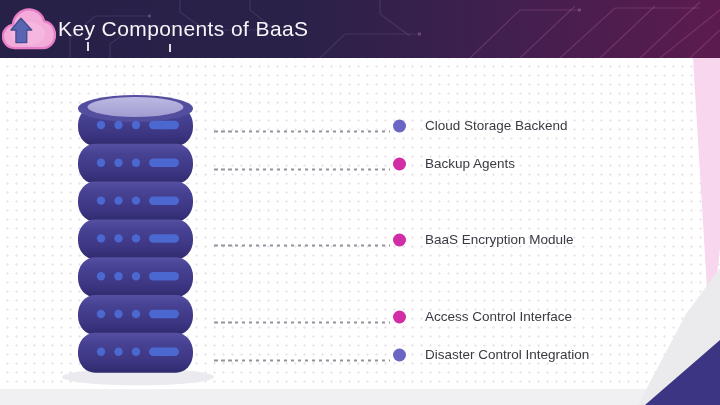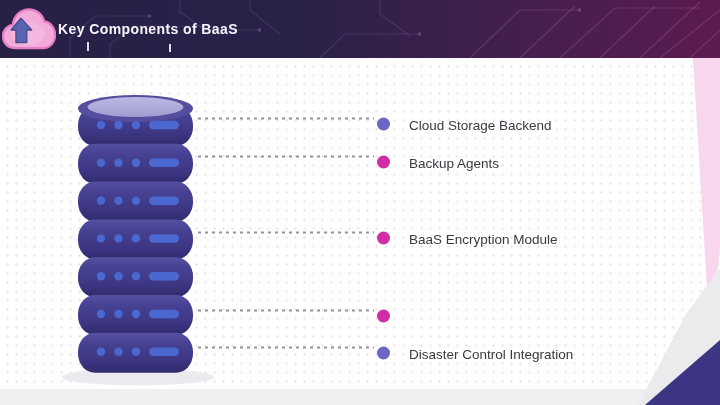--- a/index.html
+++ b/index.html
@@ -12,21 +12,21 @@
   
   .header {
     position:absolute; top:0; left:0; width:720px; height:58px;
     background:linear-gradient(90deg,#272047 0%,#2a2149 42%,#431f4f 72%,#5c1b4e 100%);
     z-index:10;
   }
   .header svg.circuit { position:absolute; inset:0; width:100%; height:100%; }
   .cloud-badge { position:absolute; left:2px; top:5px; width:54px; height:50px; }
   .page-title {
     position:absolute; left:58px; top:50%; transform:translateY(-50%);
-    color:#f7f5f9; font-size:14px; font-weight:700; letter-spacing:.4px; white-space:nowrap;
+    color:#f7f5f9; font-size:21px; font-weight:400; letter-spacing:.4px; white-space:nowrap;
   }
 
   
   .main { position:absolute; top:58px; left:0; width:720px; height:347px; background:#ffffff; }
   .dot-pattern {
     position:absolute; inset:0;
     background-image:radial-gradient(rgba(205,170,196,.30) 1px, transparent 1.2px);
     background-size:9px 9px; background-position:3px 4px;
   }
   .floor-strip { position:absolute; left:0; bottom:0; width:720px; height:16px; background:#f0eff2; }
@@ -34,21 +34,21 @@
   
   .deco { position:absolute; inset:0; width:720px; height:347px; }
   .deco-pink  { background:#f7d6ee; clip-path:polygon(693px 0, 720px 0, 720px 190px, 710px 280px); }
   .deco-gray  { background:#ebebee; clip-path:polygon(686px 256px, 720px 210px, 720px 347px, 638px 347px); }
   .deco-navy  { background:#3b3584; clip-path:polygon(645px 347px, 720px 282px, 720px 347px); }
 
   
   .db-illustration { position:absolute; left:55px; top:34px; width:170px; height:300px; }
 
   
-  .row { position:absolute; left:198px; display:flex; align-items:flex-start; transform:translateY(-50%); }
+  .row { position:absolute; left:214px; display:flex; align-items:flex-end; transform:translateY(-50%); }
   .dash-line {
     width:176px; height:2px;
     background-image:repeating-linear-gradient(to right,#94929b 0 3.5px, transparent 3.5px 7px);
   }
   .dot { width:13px; height:13px; border-radius:50%; margin-left:3px; flex:none; }
   .row-label { margin-left:19px; font-size:13.5px; color:#3b3a42; white-space:nowrap; }
 </style>
 </head>
 <body>
 
@@ -149,20 +149,21 @@
       <span class="row-label">Backup Agents</span>
     </div>
     <div class="row" style="top:181px">
       <span class="dash-line"></span>
       <span class="dot" style="background-color: rgb(209, 45, 166);"></span>
       <span class="row-label">BaaS Encryption Module</span>
     </div>
     <div class="row" style="top:258px">
       <span class="dash-line"></span>
       <span class="dot" style="background-color: rgb(209, 45, 166);"></span>
+      <span class="row-label">Access Control Interface</span>
     </div>
     <div class="row" style="top:296px">
       <span class="dash-line"></span>
       <span class="dot" style="background-color: rgb(107, 101, 195);"></span>
       <span class="row-label">Disaster Control Integration</span>
     </div>
   </div>
 
   <div class="header">
     <svg class="circuit" viewBox="0 0 720 58" preserveAspectRatio="none">

